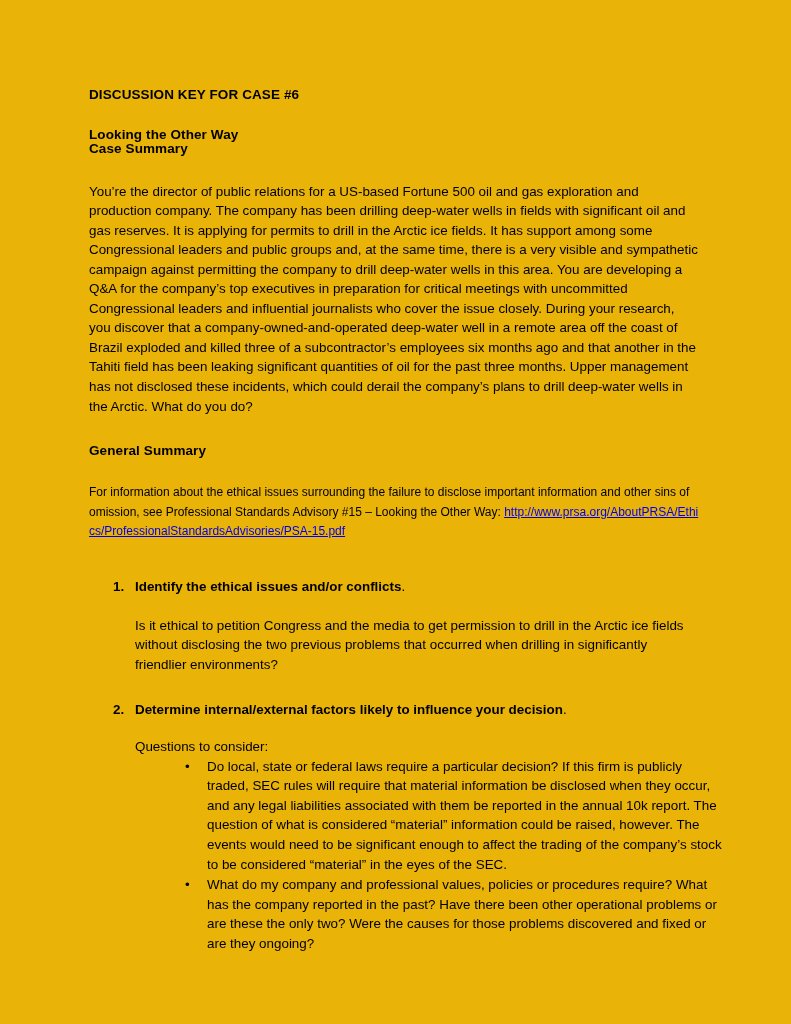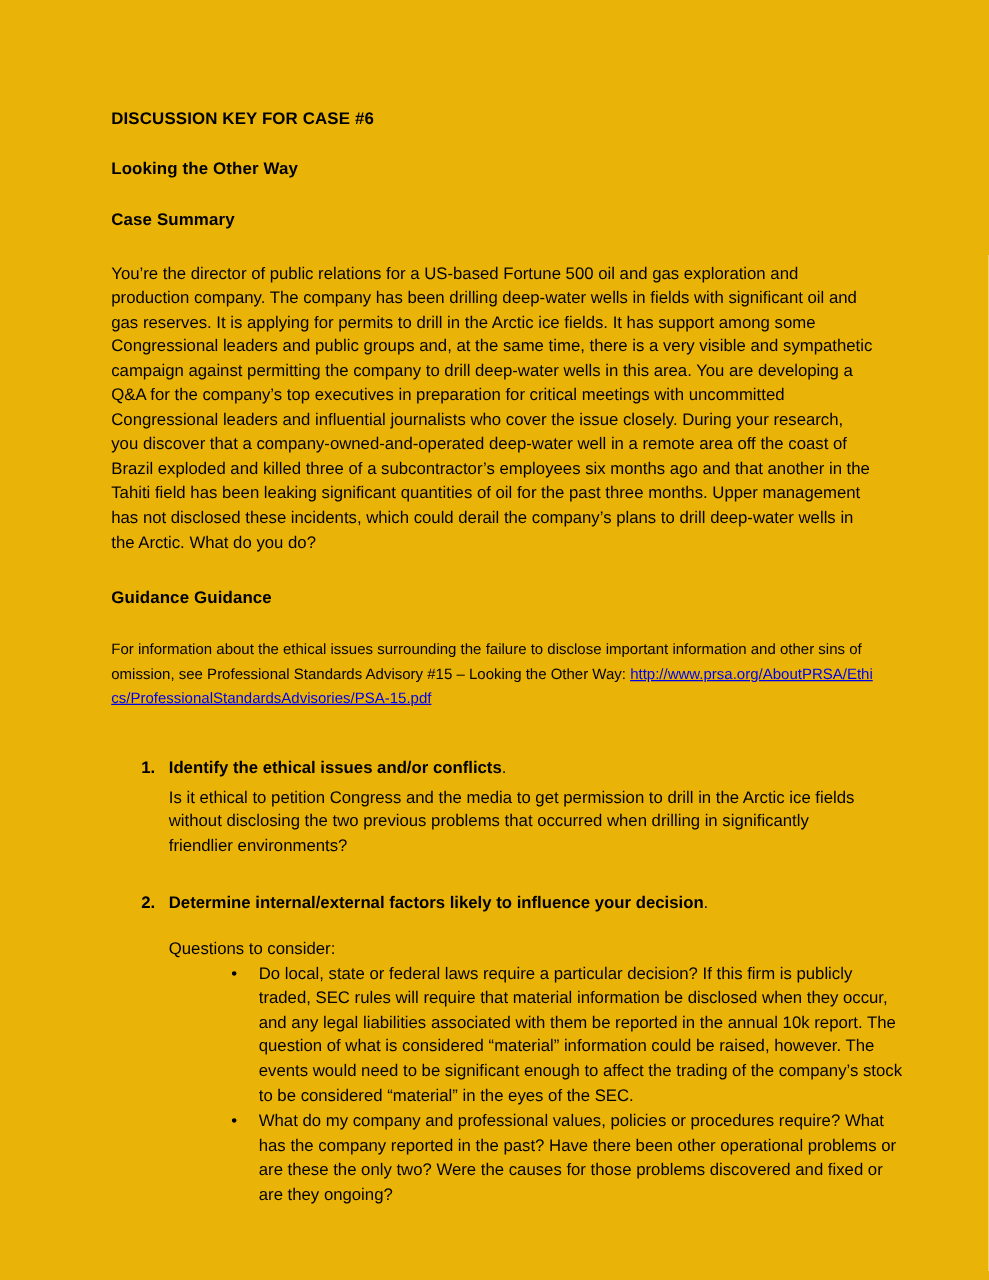--- a/index.html
+++ b/index.html
@@ -26,21 +26,21 @@
   .doc-title,
   .subtitle,
   .section-heading {
     font-size: 13.5px;
     font-weight: bold;
     line-height: 1.05;
     letter-spacing: 0.1px;
     margin: 0;
   }
   .doc-title { margin-bottom: 26px; }
-  .subtitle  { margin-bottom: 27px; }
+  .subtitle  { }
   .section-heading.case-summary { margin-bottom: 25px; }
   .section-heading.general-guidance { margin: 0 0 25px 0; }
 
   .summary-para {
     font-size: 13.4px;
     line-height: 19.55px;
     margin: 0 0 28px 0;
     text-align: left;
     width: 609px;
   }
@@ -76,21 +76,21 @@
   }
   .qhead {
     margin: 0 0 0 46px;
     font-size: 13.4px;
     line-height: 19.6px;
     font-weight: bold;
   }
   .qhead .period { font-weight: normal; }
 
   .qbody {
-    margin: 4px 0 0 46px;
+    margin: 19px 0 0 46px;
     font-size: 13.4px;
     line-height: 19.6px;
     width: 565px;
   }
 
   .consider-label {
     margin: 17px 0 0 46px;
     font-size: 13.4px;
     line-height: 19.6px;
   }
@@ -123,21 +123,21 @@
 <div class="page">
 
   <h1 class="doc-title">DISCUSSION KEY FOR CASE #6</h1>
 
   <h2 class="subtitle">Looking the Other Way</h2>
 
   <h3 class="section-heading case-summary">Case Summary</h3>
 
   <p class="summary-para">You’re the director of public relations for a US-based Fortune 500 oil and gas exploration and production company.  The company has been drilling deep-water wells in fields with significant oil and gas reserves.   It is applying for permits to drill in the Arctic ice fields.  It has support among some Congressional leaders and public groups and, at the same time, there is a very visible and sympathetic campaign against permitting the company to drill deep-water wells in this area.  You are developing a Q&amp;A for the company’s top executives in preparation for critical meetings with uncommitted Congressional leaders and influential journalists who cover the issue closely.  During your research, you discover that a company-owned-and-operated deep-water well in a remote area off the coast of Brazil exploded and killed three of a subcontractor’s employees six months ago and that another in the Tahiti field has been leaking significant quantities of oil for the past three months.  Upper management has not disclosed these incidents, which could derail the company’s plans to drill deep-water wells in the Arctic.  What do you do?</p>
 
-  <h3 class="section-heading general-guidance">Guidance Guidance</h3>
+  <h3 class="section-heading general-guidance">General Summary</h3>
 
   <p class="guidance-para"><span>For information about the ethical issues surrounding the failure to disclose important information and other sins of omission, see Professional Standards Advisory #15 – Looking the Other Way:</span>
     <a class="guidance-link" href="#">http://www.prsa.org/AboutPRSA/Ethics/ProfessionalStandardsAdvisories/PSA-15.pdf</a></p>
 
   <ol class="qlist">
 
     <li class="qitem first">
       <span class="qnum">1.</span>
       <p class="qhead"><span>Identify the ethical issues and/or conflicts</span><span class="period">.</span></p>
       <p class="qbody">Is it ethical to petition Congress and the media to get permission to drill in the Arctic ice fields without disclosing the two previous problems that occurred when drilling in significantly friendlier environments?</p>

